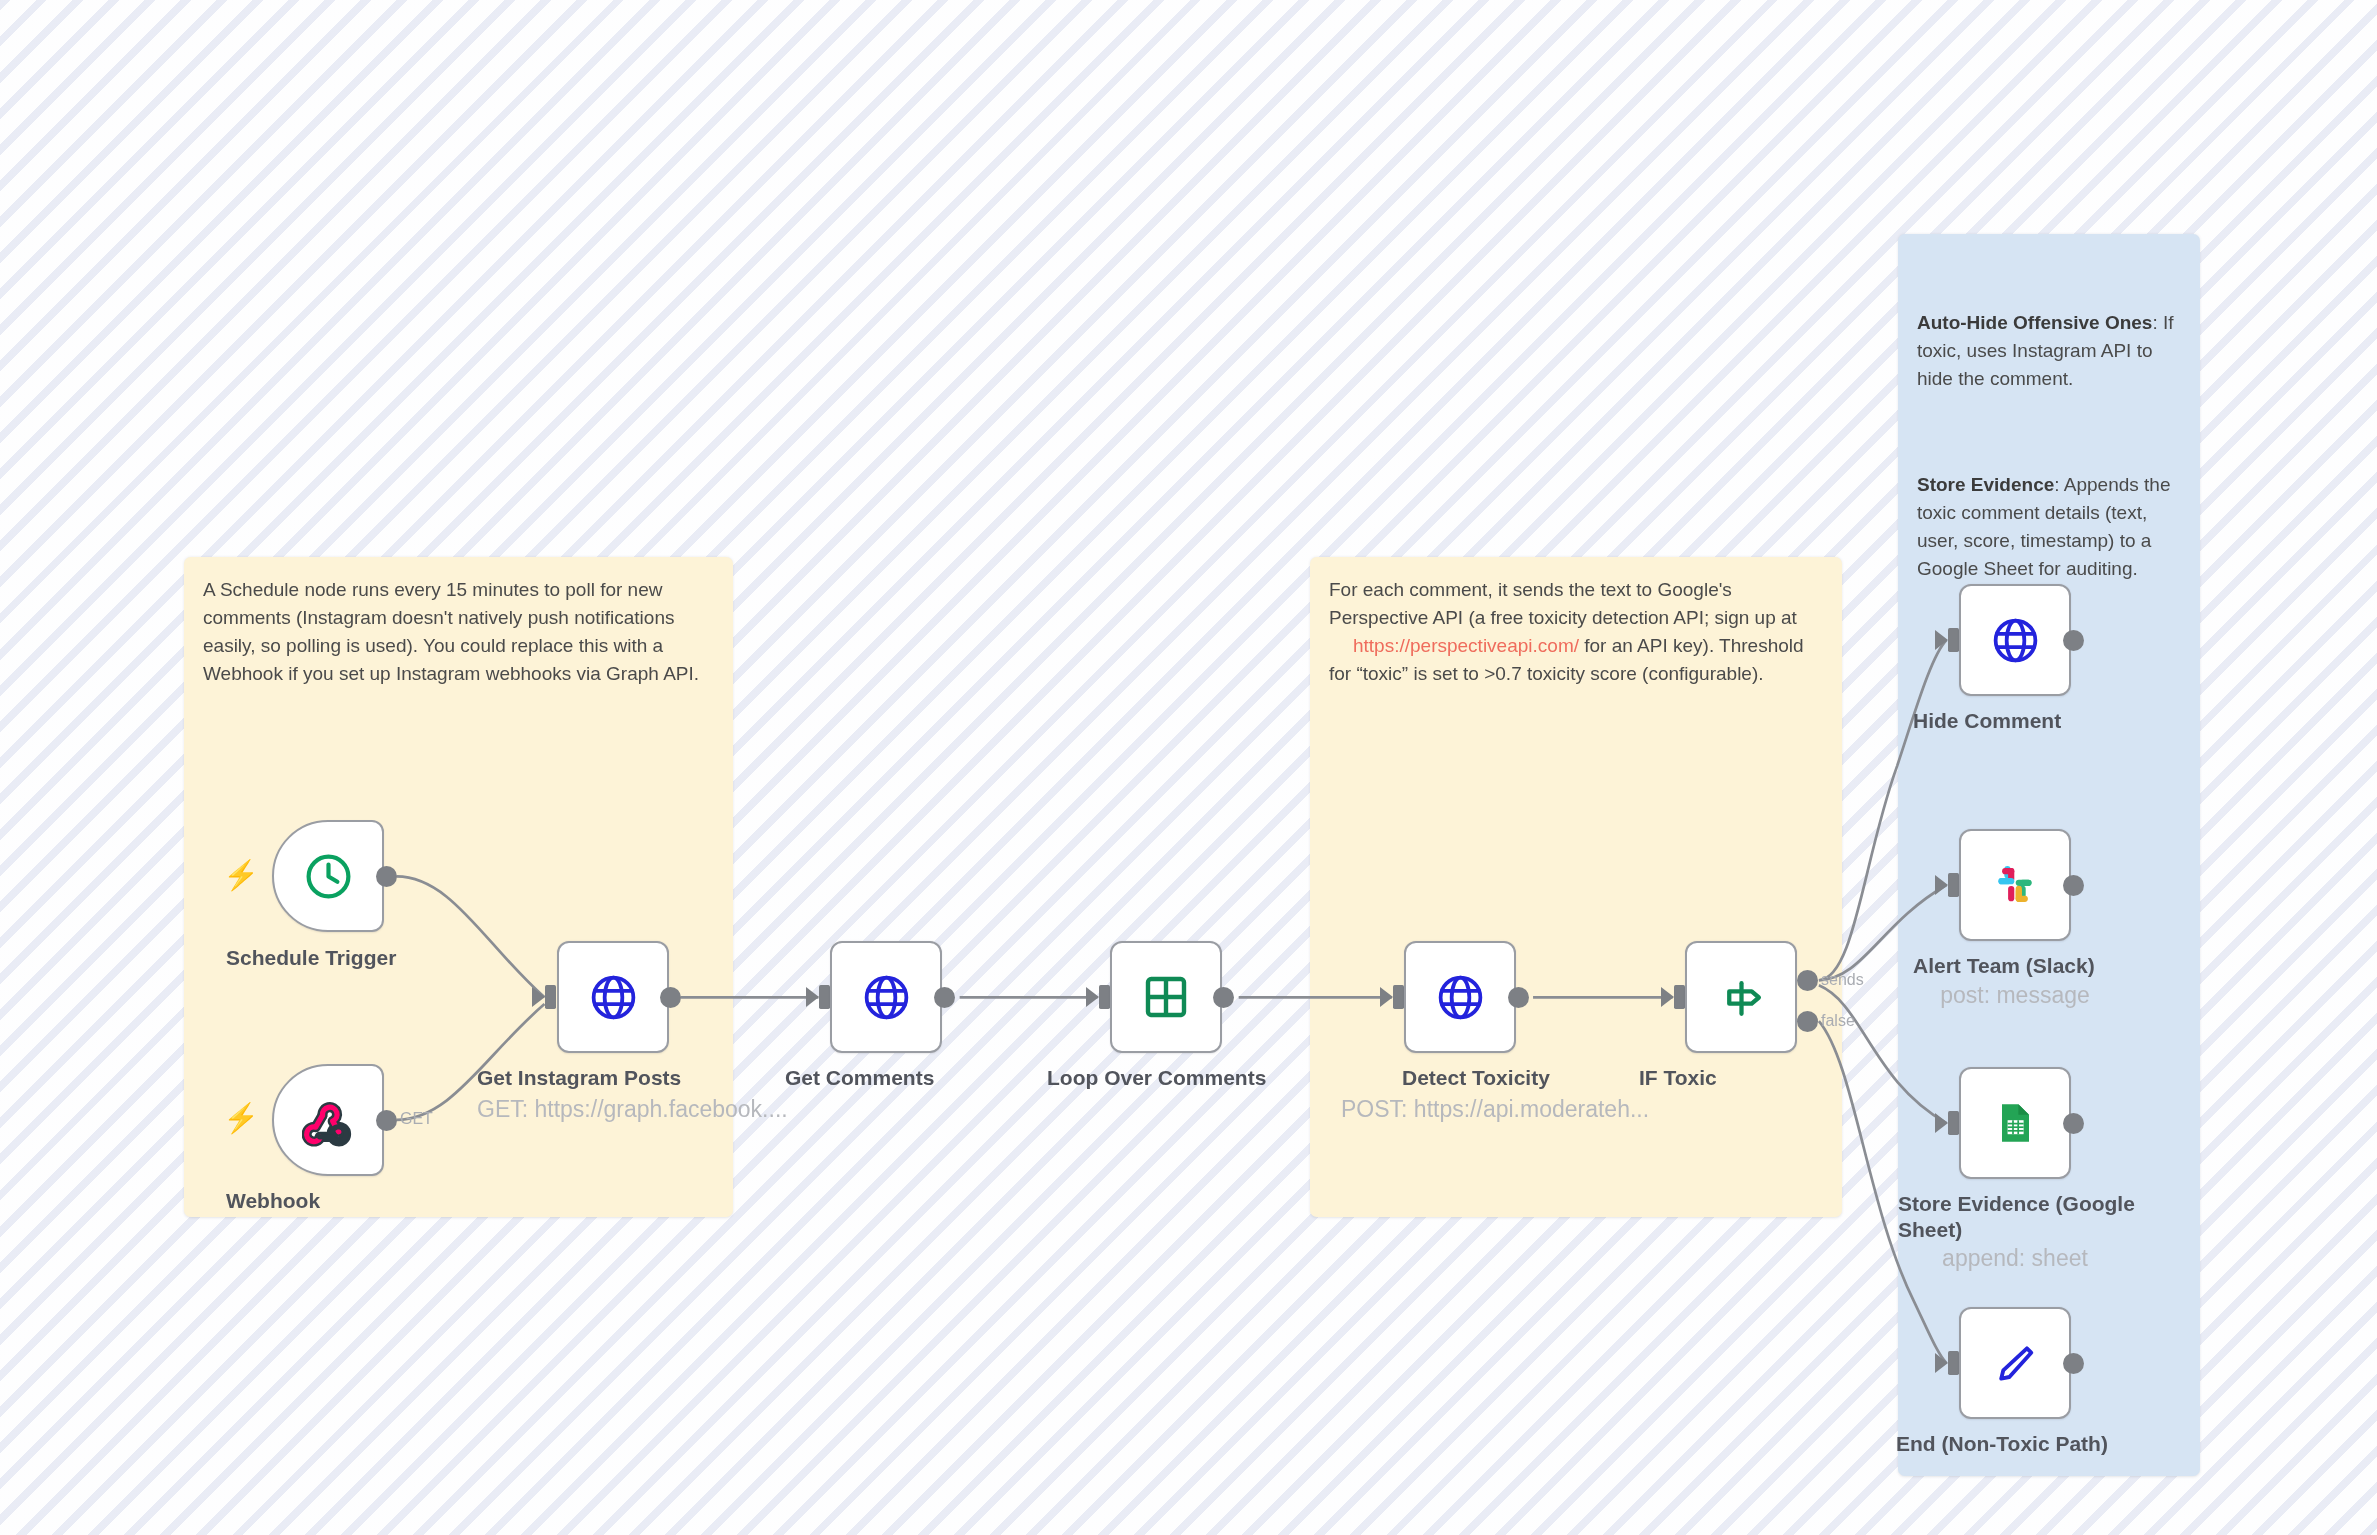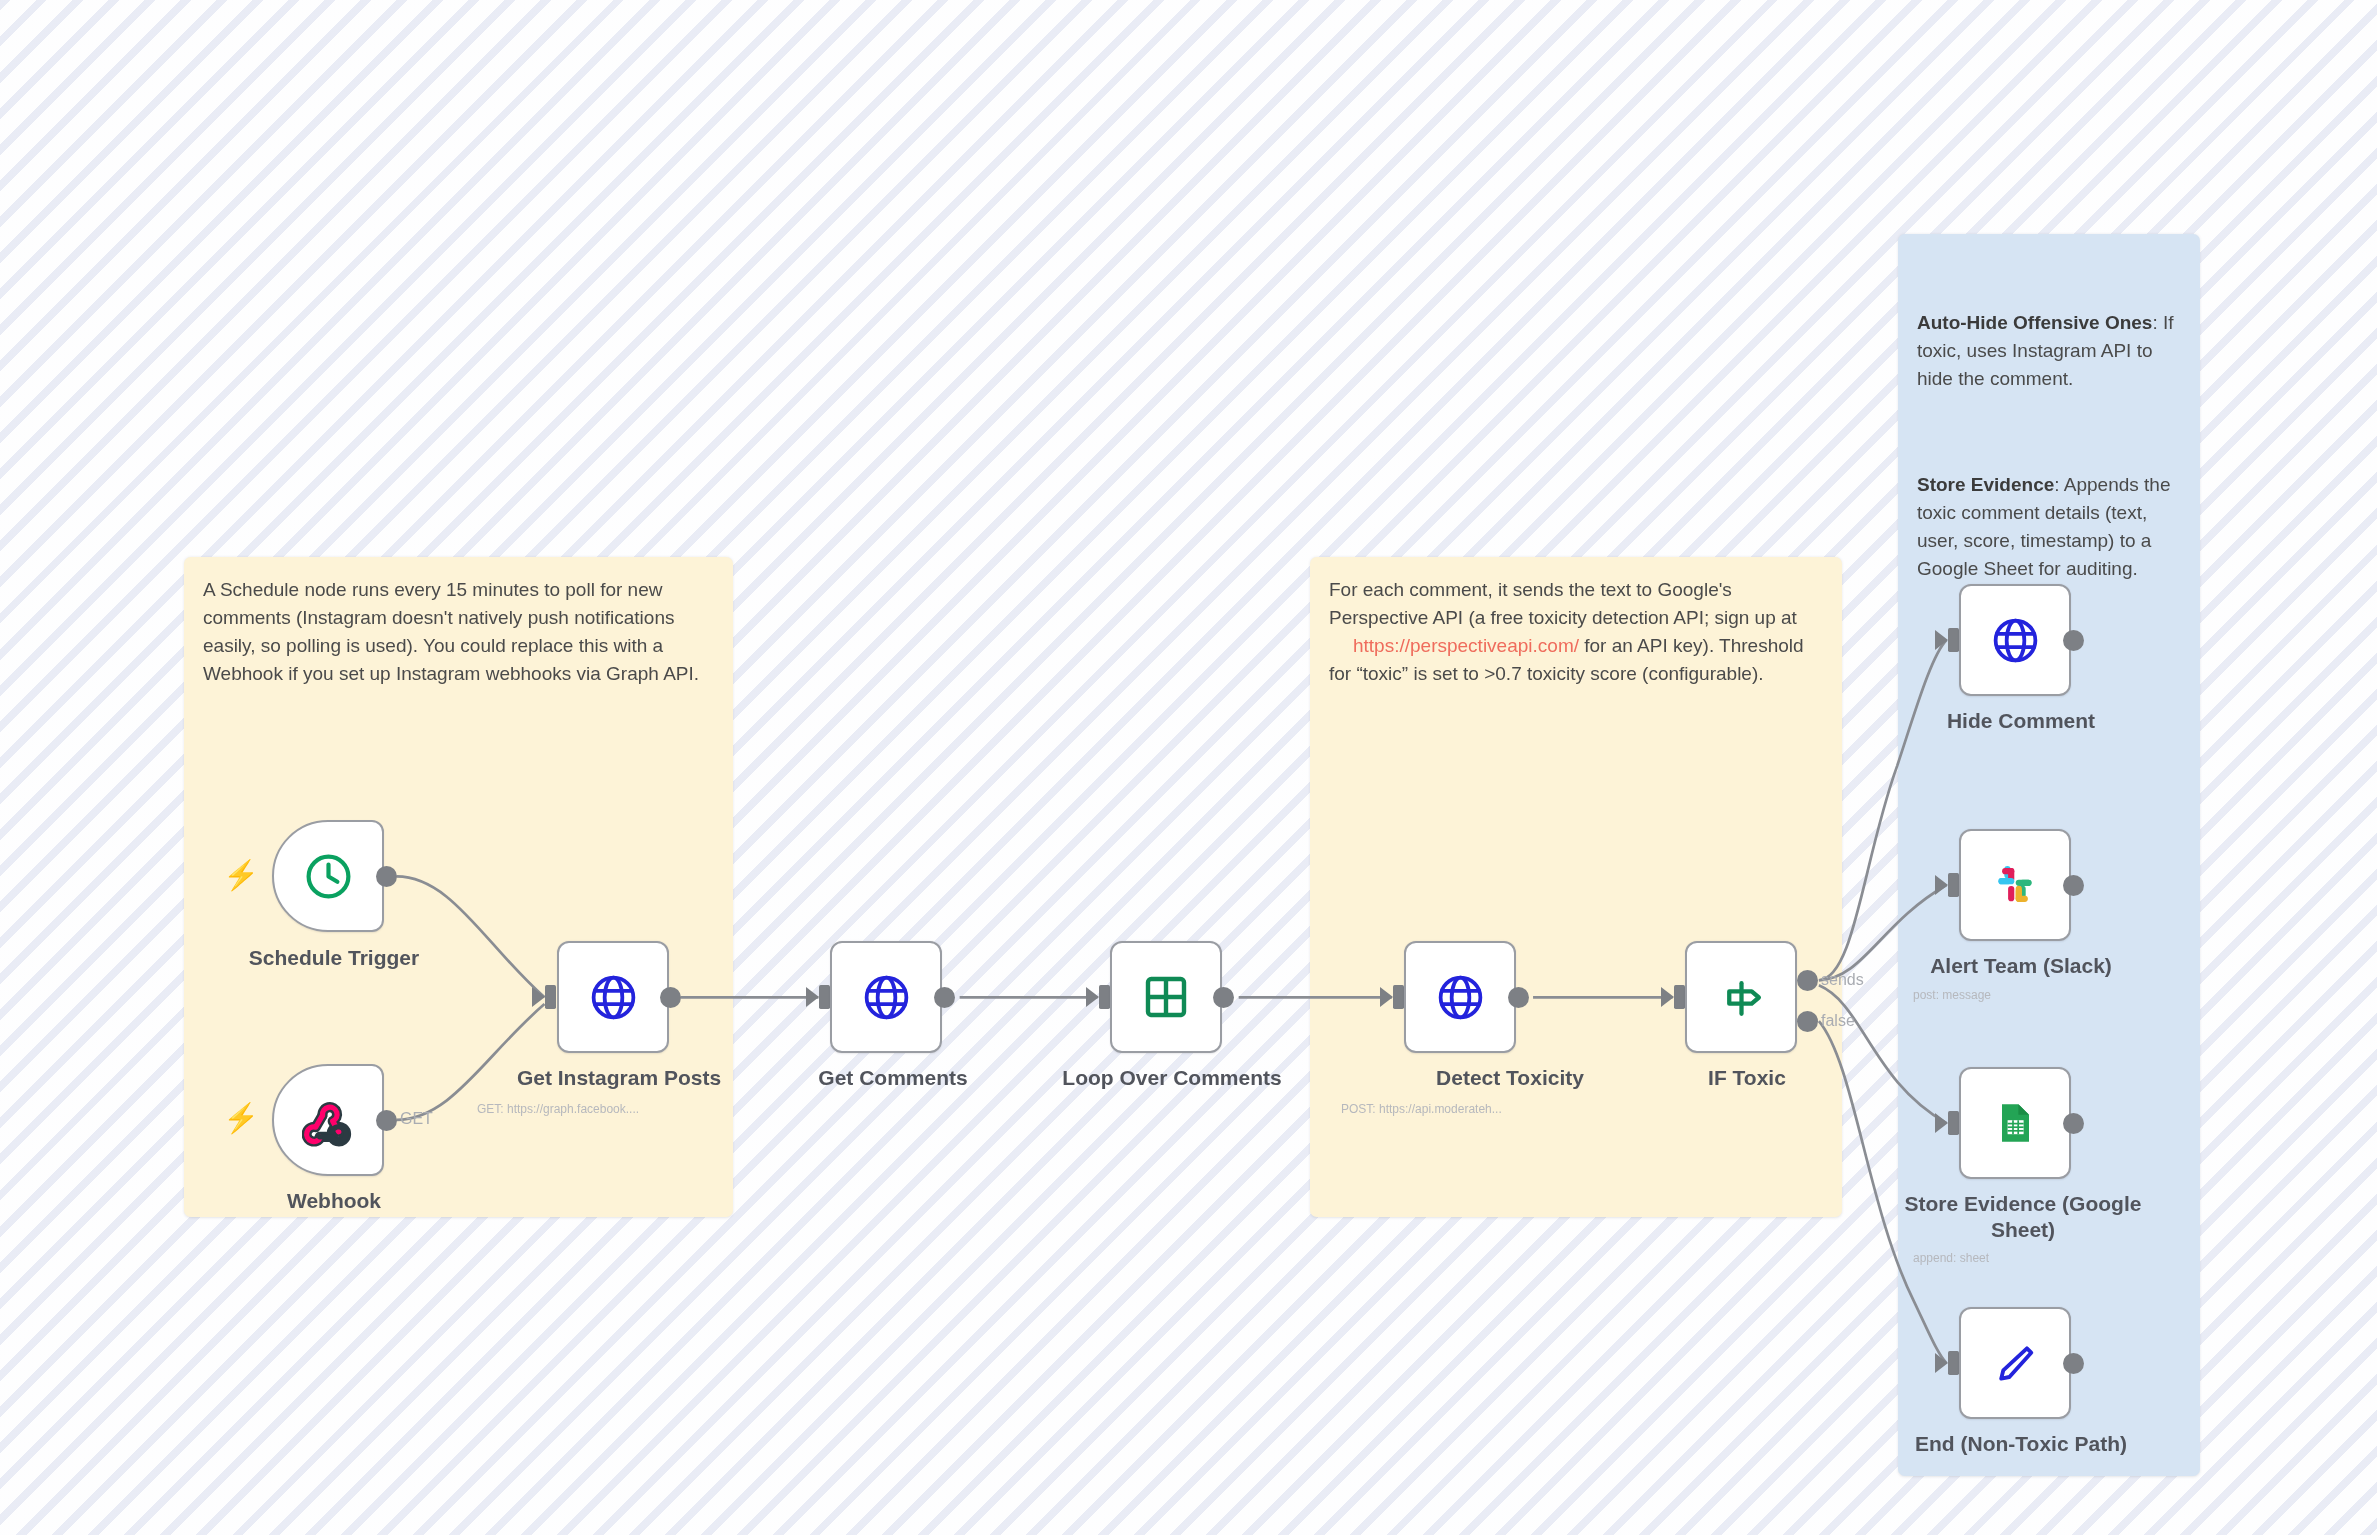--- a/index.html
+++ b/index.html
@@ -55,31 +55,30 @@
     box-shadow: 0 0.9px 1.7px rgba(40,40,60,0.10);
   }
   .node.trigger {
     border-top-left-radius: 56px;
     border-bottom-left-radius: 56px;
   }
   .node svg { display: block; }
 
   .node-label {
     position: absolute;
-    text-align: center;
     font-size: 21px;
     font-weight: bold;
     color: #51545c;
     line-height: 25.5px;
     white-space: pre-line;
-    margin-left: 6px;
   }
   .node-sub {
     position: absolute;
-    font-size: 12px;
+    text-align: center;
+    font-size: 23px;
     color: #b6b8bd;
     line-height: 22px;
     white-space: nowrap;
   }
 
   
   .endpoint-out {
     position: absolute;
     width: 21px; height: 21px;
     border-radius: 50%;

